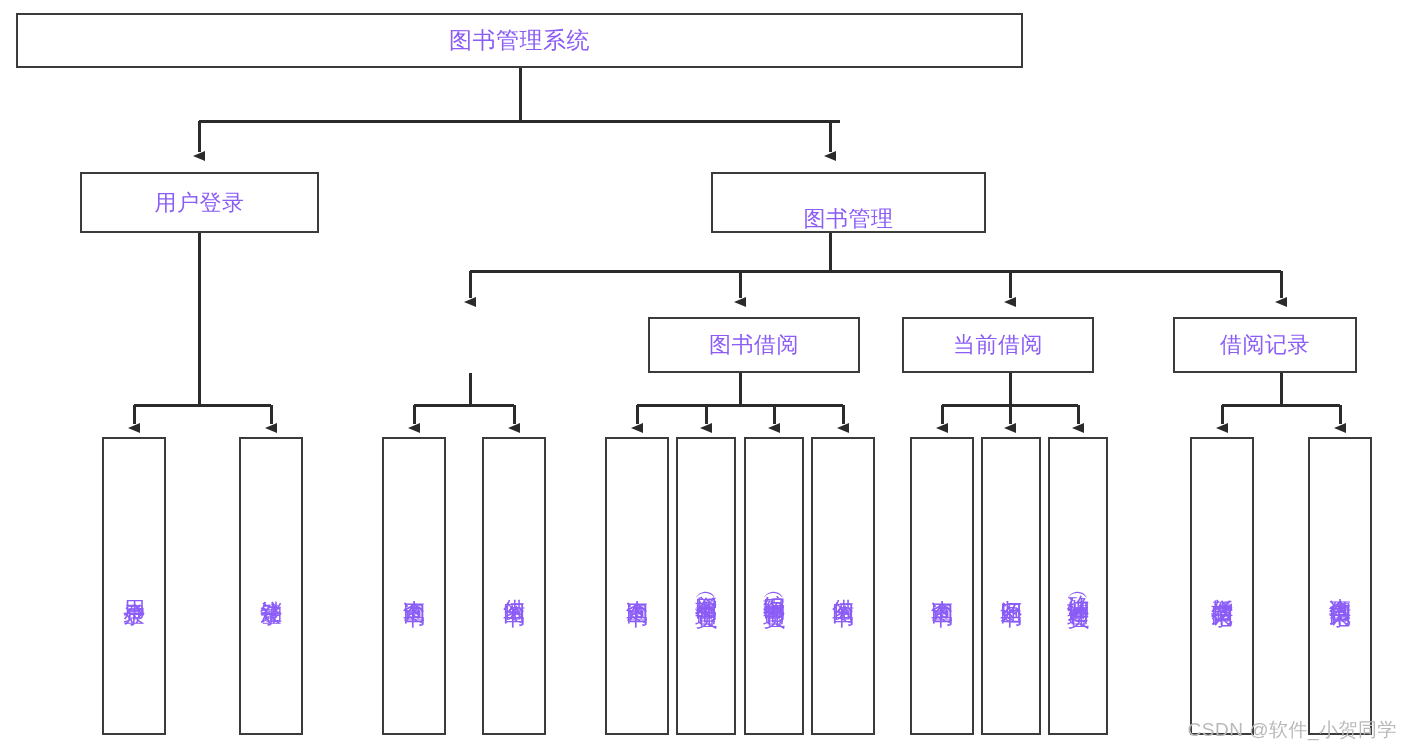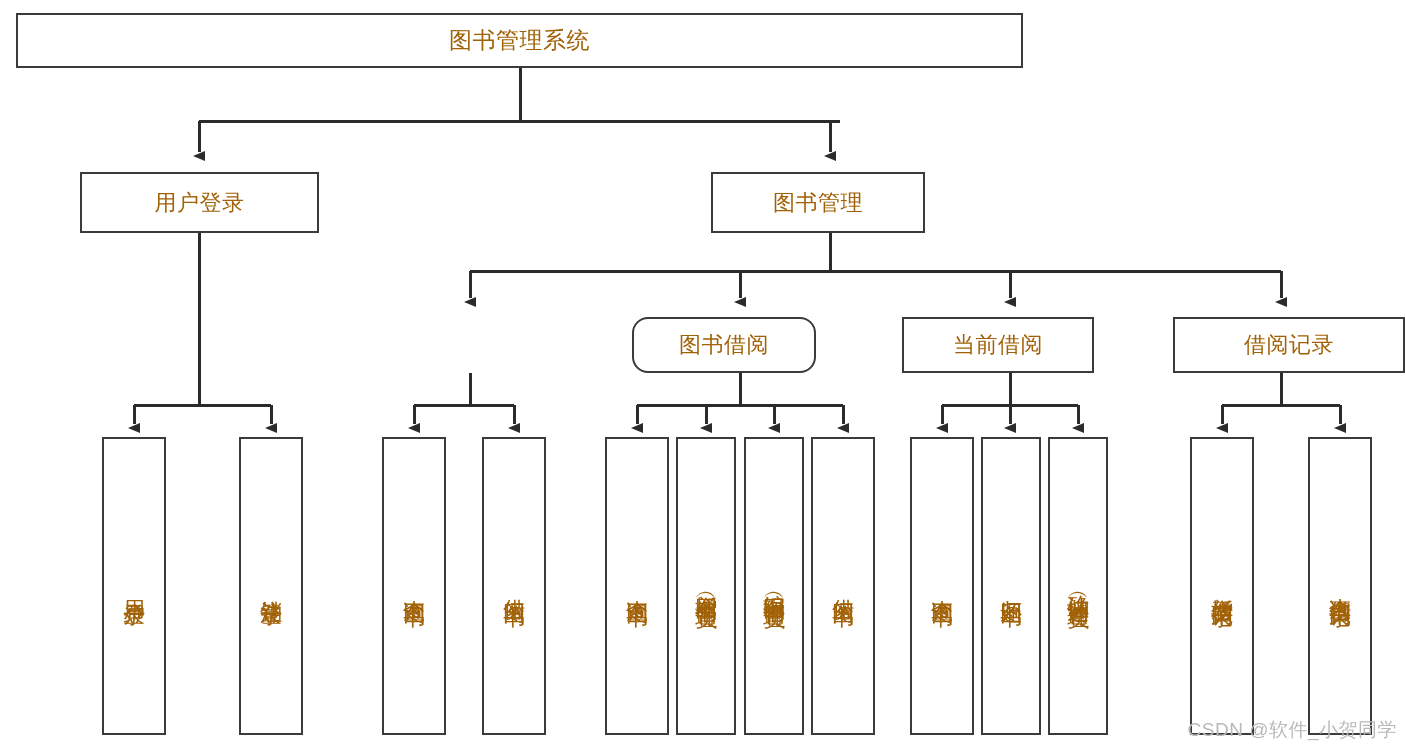--- a/index.html
+++ b/index.html
@@ -24,21 +24,21 @@
   }
   
   .node{
     position:absolute;
     box-sizing:border-box;
     border:2px solid #3b3b3b;
     background:#ffffff;
     display:flex;
     align-items:center;
     justify-content:center;
-    color:#a16207;
+    color:#8b5cf6;
     z-index:2;
   }
   .node .label{
     display:block;
     text-align:center;
     line-height:1.15;
     letter-spacing:0.5px;
   }
   
   .node.horiz .label{
@@ -133,34 +133,34 @@
   </svg>
 
   <div class="node horiz root" style="left:16px; top:13px; width:1007px; height:55px;">
     <span class="label">图书管理系统</span>
   </div>
 
   <div class="node horiz" style="left:80px; top:172px; width:239px; height:61px;">
     <span class="label">用户登录</span>
   </div>
 
-  <div class="node horiz" style="left:711px; top:172px; width:214px; height:61px;">
+  <div class="node horiz" style="left:711px; top:172px; width:275px; height:61px;align-items:flex-end;">
     <span class="label">图书管理</span>
   </div>
 
 
-  <div class="node horiz" style="left:632px; top:317px; width:184px; height:56px;border-radius:16px;">
+  <div class="node horiz" style="left:648px; top:317px; width:212px; height:56px;">
     <span class="label">图书借阅</span>
   </div>
 
   <div class="node horiz" style="left:902px; top:317px; width:192px; height:56px;">
     <span class="label">当前借阅</span>
   </div>
 
-  <div class="node horiz" style="left:1173px; top:317px; width:232px; height:56px;">
+  <div class="node horiz" style="left:1173px; top:317px; width:184px; height:56px;">
     <span class="label">借阅记录</span>
   </div>
 
   <div class="node vert" style="left:102px; top:437px; width:64px; height:298px;">
     <span class="label">用户登录</span>
   </div>
   <div class="node vert" style="left:239px; top:437px; width:64px; height:298px;">
     <span class="label">注销登录</span>
   </div>
 

